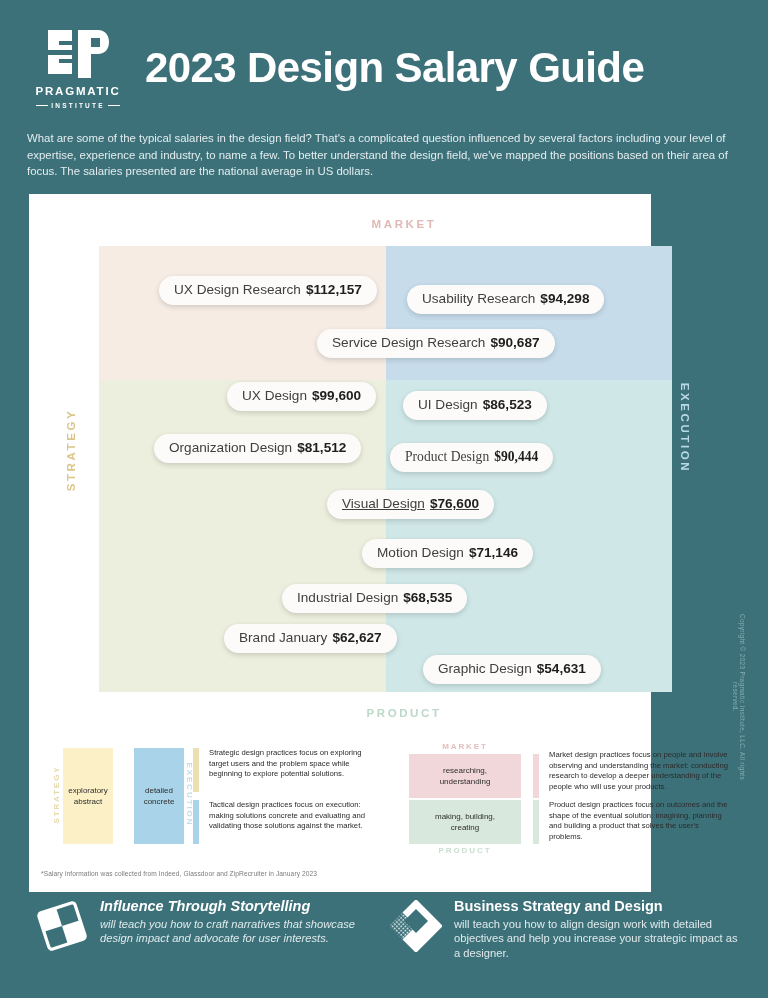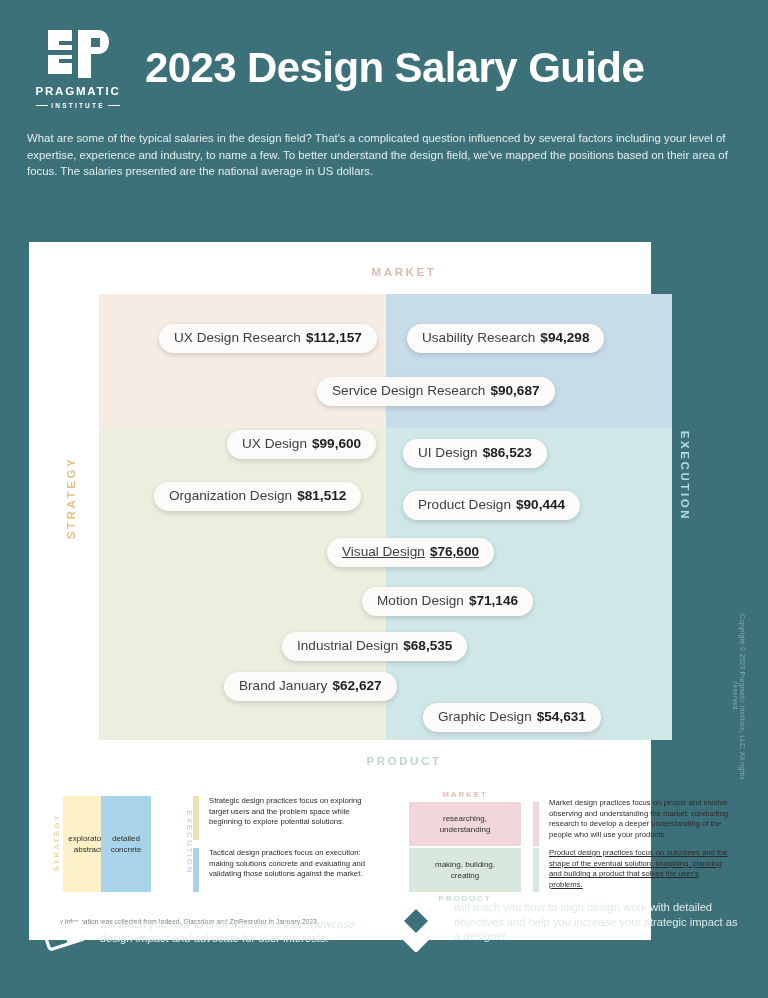--- a/index.html
+++ b/index.html
@@ -45,21 +45,20 @@
   .intro {
     position: absolute; left: 27px; top: 130px; width: 716px;
     color: #e3edef; font-size: 11.4px; line-height: 16.6px;
   }
 
   
   .card {
     position: absolute; left: 29px; top: 194px;
     width: 622px; height: 698px;
     background: #ffffff;
-    margin-top: 48px;
   }
 
   
   .ax {
     position: absolute;
     font-size: 11.5px; font-weight: bold; letter-spacing: 2.6px;
   }
   .ax-market  { left: 275px; top: 24px; width: 200px; text-align: center; color: #e0b8b4; }
   .ax-product { left: 275px; top: 513px; width: 200px; text-align: center; color: #bcd8c8; }
   .ax-strategy {
@@ -112,21 +111,21 @@
   }
   .lg-strategy  { left: -33px; top: 48px; color: #e5d9ac; transform: rotate(-90deg); }
   .lg-execution { left: 100px; top: 48px; color: #c6dbe9; transform: rotate(90deg); }
 
   .sw-box {
     position: absolute; display: flex; flex-direction: column;
     align-items: center; justify-content: center;
     font-size: 8px; color: #2e2e2e; line-height: 11.5px; text-align: center;
   }
   .sw-explore  { left: 22px; top: 6px;  width: 50px; height: 96px; background: #fbf0c6; }
-  .sw-detail   { left: 60px; top: 6px;  width: 50px; height: 96px; background: #a9d3e8; }
+  .sw-detail   { left: 93px; top: 6px;  width: 50px; height: 96px; background: #a9d3e8; }
 
   .bar { position: absolute; width: 6px; }
   .bar-strategy { left: 152px; top: 6px;  height: 44px; background: #ece0b2; }
   .bar-tactic   { left: 152px; top: 58px; height: 44px; background: #a9d3e8; }
 
   .lg-para {
     position: absolute; left: 168px; width: 172px;
     font-size: 7.7px; line-height: 10.6px; color: #2b2b2b;
   }
   .lg-p1 { top: 6px; }
@@ -146,21 +145,21 @@
   }
   .sw-research { top: 12px; background: #f2d7da; }
   .sw-making   { top: 58px; background: #d9e8dc; }
 
   .bar-market  { left: 134px; top: 12px; height: 44px; background: #f2d7da; }
   .bar-prod    { left: 134px; top: 58px; height: 44px; background: #d9e8dc; }
 
   .lg-para-r { position: absolute; left: 150px; width: 182px;
                font-size: 7.7px; line-height: 10.6px; color: #2b2b2b; }
   .lg-r1 { top: 8px; }
-  .lg-r2 { top: 58px; text-decoration: underline; }
+  .lg-r2 { top: 58px; }
 
   .footnote {
     position: absolute; left: 12px; top: 676px;
     font-size: 6.6px; color: #7b7b7b; letter-spacing: .1px;
   }
 
   
   .copyright {
     position: absolute; right: -66px; top: 690px;
     width: 190px; text-align: center;
@@ -218,41 +217,41 @@
       <div class="q q-ps"></div>
       <div class="q q-pe"></div>
     </div>
 
     <div class="pills">
 
       <div class="pill" style="left:130px; top:82px;">
         <span>UX Design Research</span><span class="amt">$112,157</span>
       </div>
 
-      <div class="pill" style="left:378px; top:82px;">
+      <div class="pill" style="left:378px; top:91px;">
         <span>Usability Research</span><span class="amt">$94,298</span>
       </div>
 
       <div class="pill" style="left:288px; top:135px;">
         <span>Service Design Research</span><span class="amt">$90,687</span>
       </div>
 
       <div class="pill" style="left:198px; top:188px;">
         <span>UX Design</span><span class="amt">$99,600</span>
       </div>
 
       <div class="pill" style="left:374px; top:197px;">
         <span>UI Design</span><span class="amt">$86,523</span>
       </div>
 
       <div class="pill" style="left:125px; top:240px;">
         <span>Organization Design</span><span class="amt">$81,512</span>
       </div>
 
-      <div class="pill" style="left:374px; top:249px;">
+      <div class="pill" style="left:361px; top:249px;font-family:Liberation Serif, serif;">
         <span>Product Design</span><span class="amt">$90,444</span>
       </div>
 
       <div class="pill" style="left:298px; top:296px;text-decoration:underline;">
         <span>Visual Design</span><span class="amt">$76,600</span>
       </div>
 
       <div class="pill" style="left:333px; top:345px;">
         <span>Motion Design</span><span class="amt">$71,146</span>
       </div>
@@ -343,19 +342,20 @@
             <rect width="1.5" height="1.5" fill="#ffffff"></rect>
           </pattern>
         </defs>
         <g transform="rotate(45 26 26)">
           <rect x="7" y="7" width="38" height="38" fill="url(#dots)"></rect>
           <path d="M7 7 H45 V45 H26 V26 H7 Z" fill="#ffffff"></path>
           <rect x="14" y="14" width="17" height="17" fill="#3d7179"></rect>
         </g>
       </svg>
       <div>
+        <div class="cta-title">Business Strategy and Design</div>
         <div class="cta-body">will teach you how to align design work with detailed objectives and help you increase your strategic impact as a designer.</div>
       </div>
     </div>
 
   </div>
 
 </div>
 
 </body></html>

